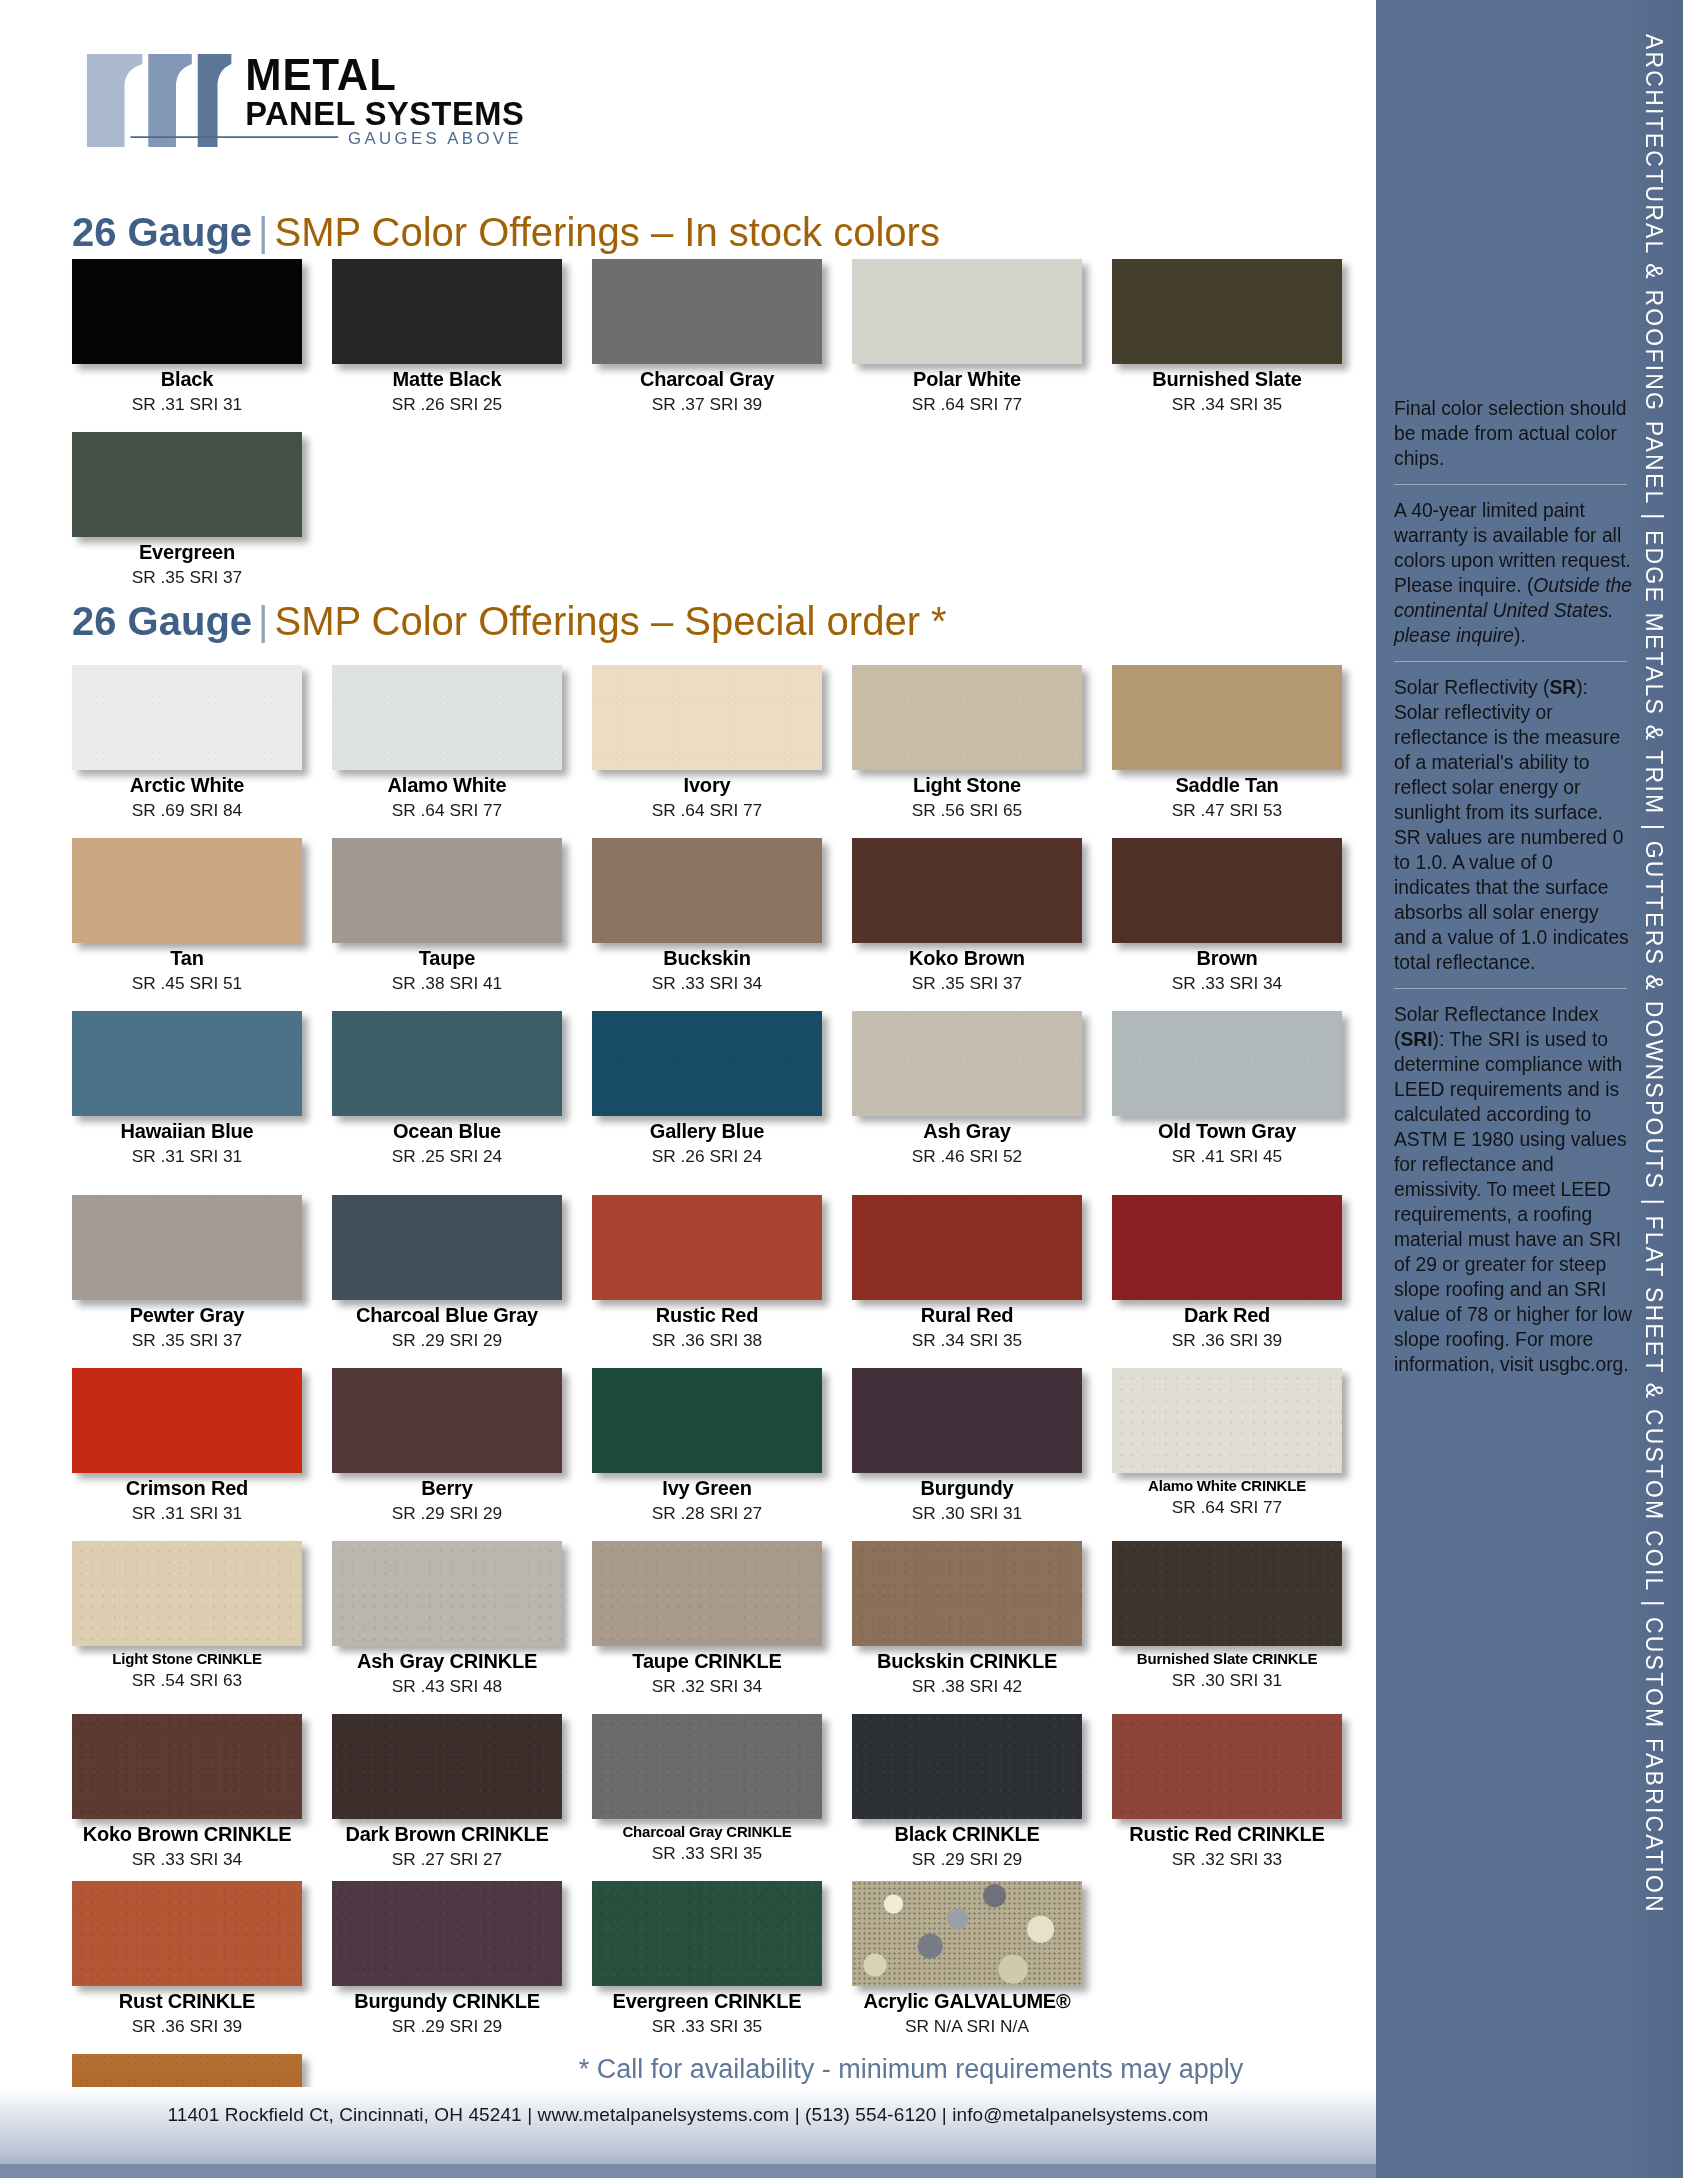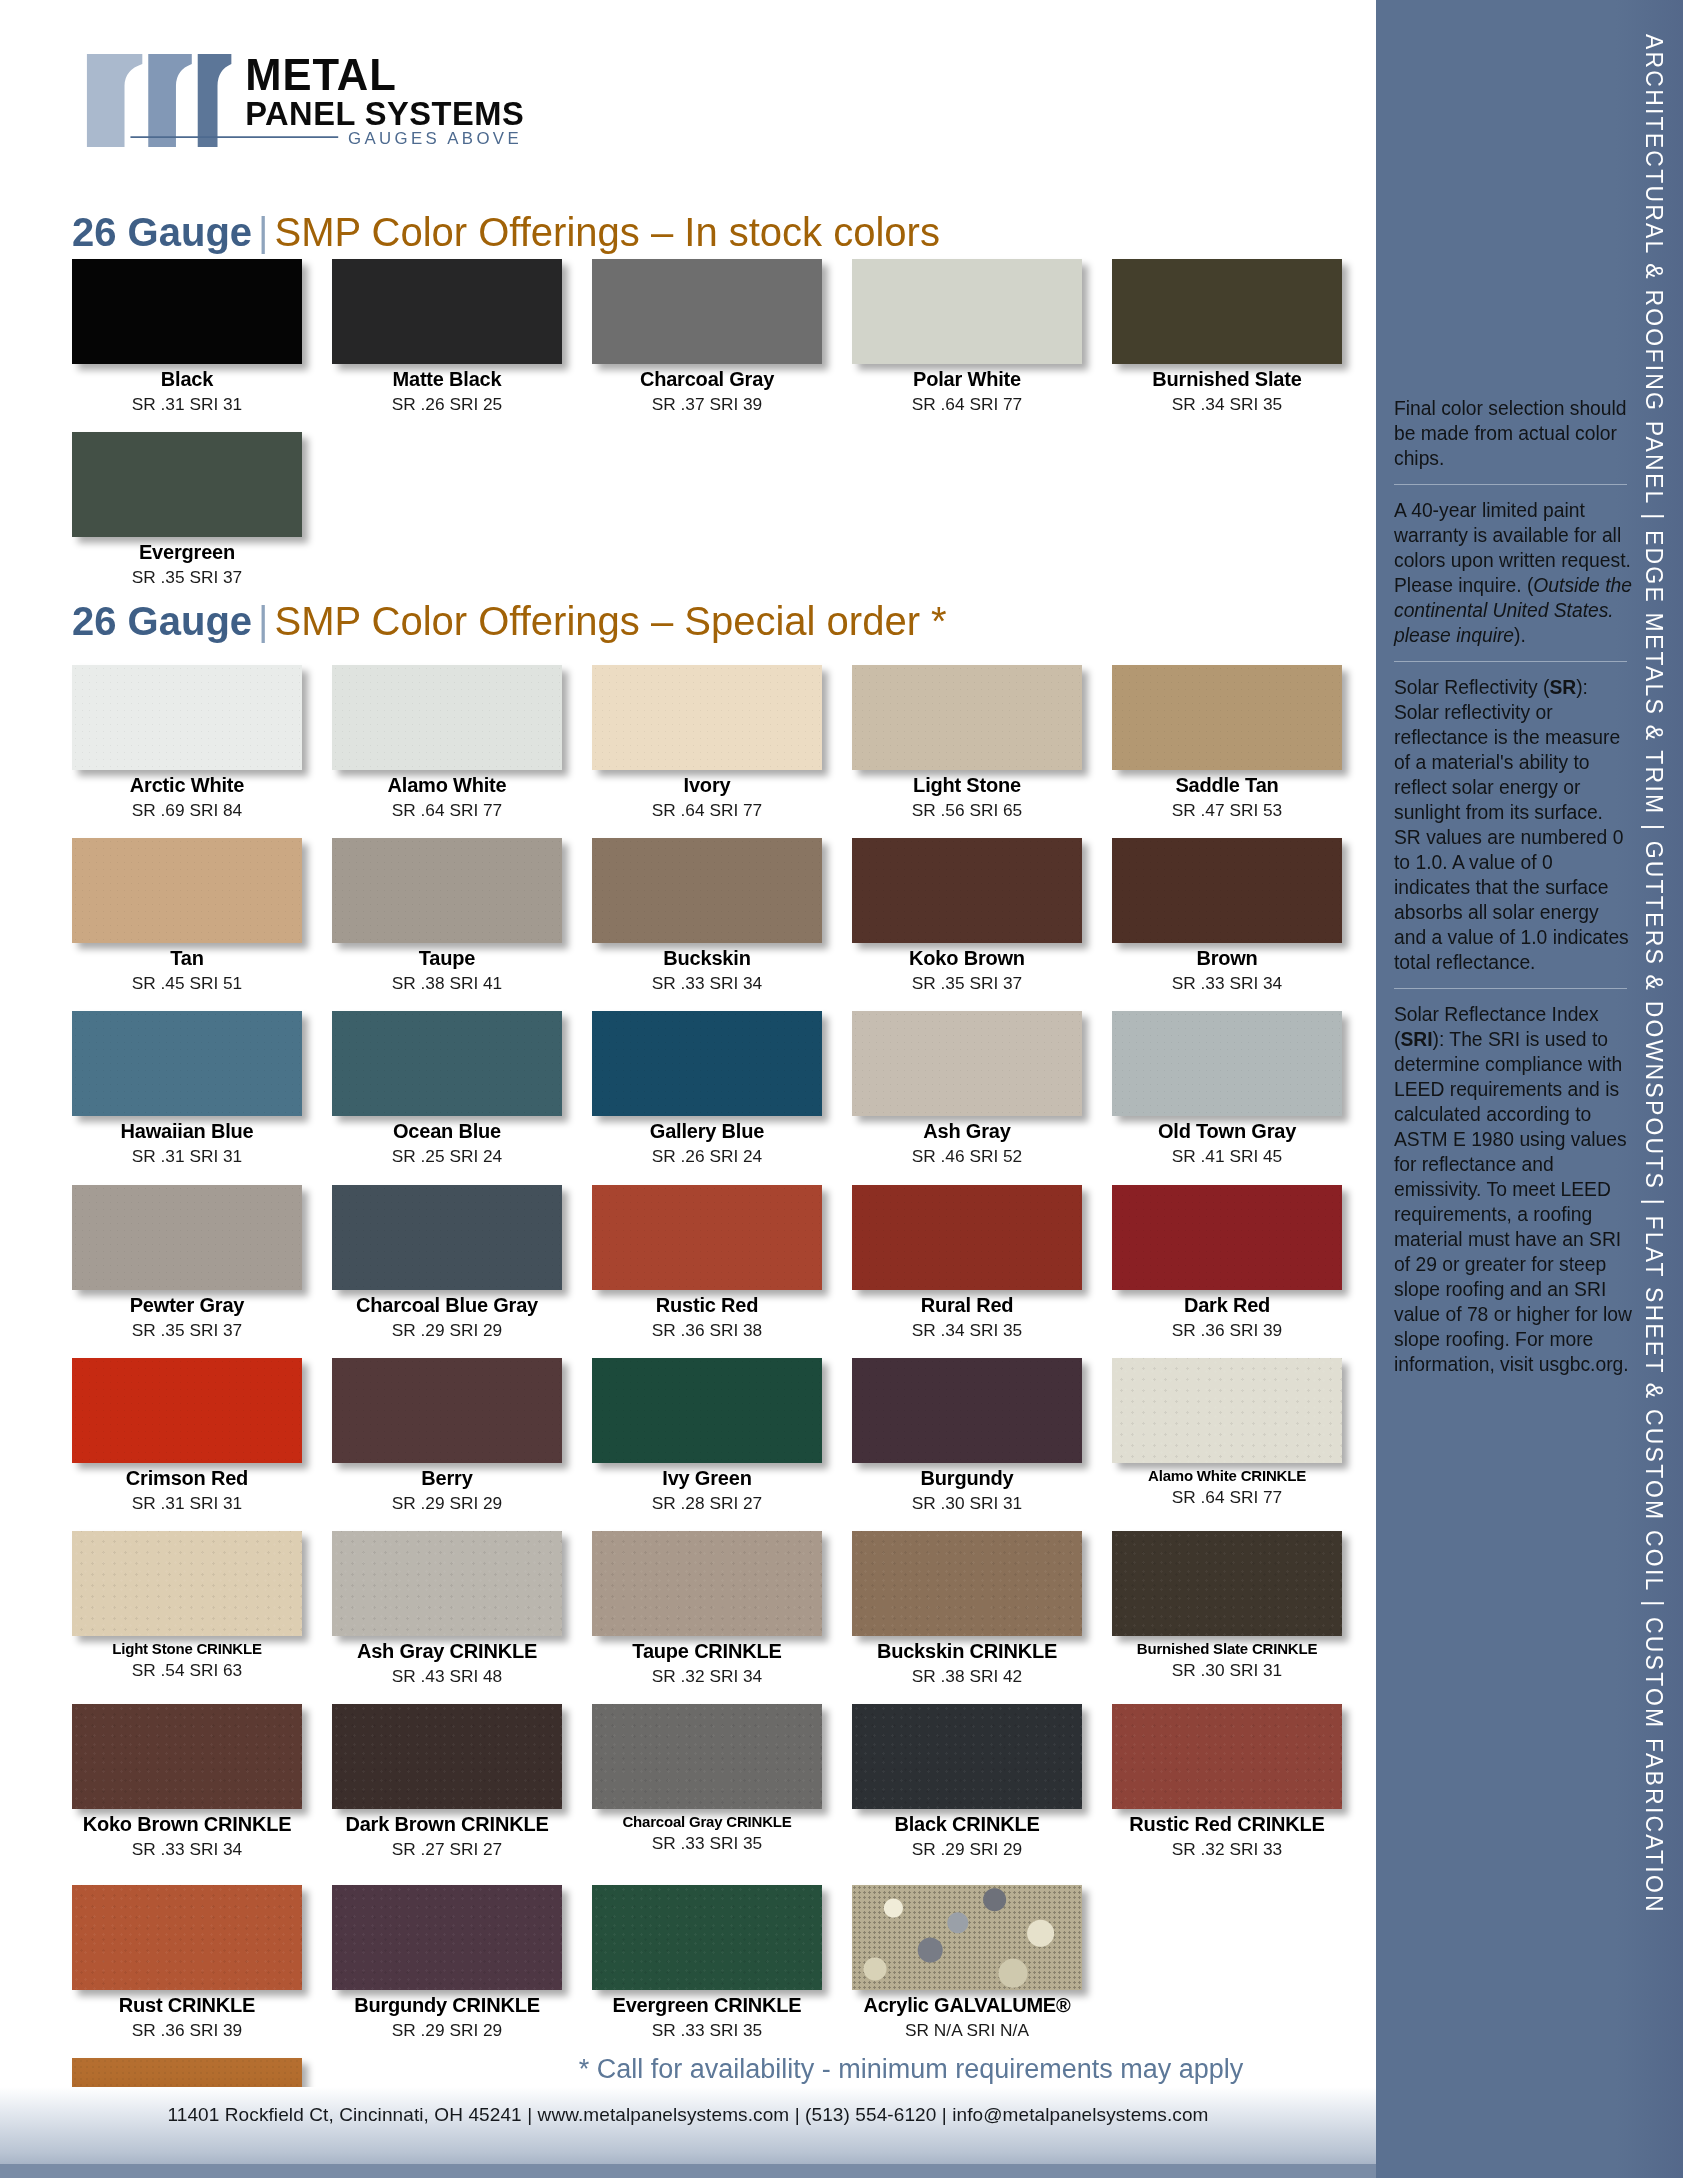--- a/index.html
+++ b/index.html
@@ -242,21 +242,21 @@
           <div class="sri">SR .35  SRI 37</div>
         </div>
         <div class="cell">
           <div class="sw" style="background: rgb(78, 48, 38);">
             <div class="tex" style="background-image:radial-gradient(rgba(0,0,0,.18) 0.7px, transparent 0.8px);background-size:7px 7px;"></div>
           </div>
           <div class="lbl">Brown</div>
           <div class="sri">SR .33  SRI 34</div>
         </div>
       </div>
-      <div class="row" style="margin-bottom: 18px;">
+      <div class="row" style="margin-bottom: 28px;">
         <div class="cell">
           <div class="sw" style="background: rgb(74, 115, 137);">
             <div class="tex" style="background-image:radial-gradient(rgba(0,0,0,.18) 0.7px, transparent 0.8px);background-size:7px 7px;"></div>
           </div>
           <div class="lbl">Hawaiian Blue</div>
           <div class="sri">SR .31  SRI 31</div>
         </div>
         <div class="cell">
           <div class="sw" style="background: rgb(60, 96, 105);">
             <div class="tex" style="background-image:radial-gradient(rgba(0,0,0,.18) 0.7px, transparent 0.8px);background-size:7px 7px;"></div>
@@ -390,21 +390,21 @@
           <div class="sri">SR .38  SRI 42</div>
         </div>
         <div class="cell">
           <div class="sw" style="background: rgb(62, 54, 44);">
             <div class="tex" style="background-image:radial-gradient(rgba(255,255,255,.16) 1.1px, transparent 1.4px),radial-gradient(rgba(0,0,0,.22) 1.1px, transparent 1.4px);background-size:9px 9px, 11px 11px;background-position:0 0, 4px 5px;"></div>
           </div>
           <div class="lbl wide">Burnished Slate CRINKLE</div>
           <div class="sri">SR .30  SRI 31</div>
         </div>
       </div>
-      <div class="row" style="margin-bottom: 25px;">
+      <div class="row" style="margin-bottom: 11px;">
         <div class="cell">
           <div class="sw" style="background: rgb(92, 58, 50);">
             <div class="tex" style="background-image:radial-gradient(rgba(255,255,255,.16) 1.1px, transparent 1.4px),radial-gradient(rgba(0,0,0,.22) 1.1px, transparent 1.4px);background-size:9px 9px, 11px 11px;background-position:0 0, 4px 5px;"></div>
           </div>
           <div class="lbl">Koko Brown CRINKLE</div>
           <div class="sri">SR .33  SRI 34</div>
         </div>
         <div class="cell">
           <div class="sw" style="background: rgb(59, 46, 43);">
             <div class="tex" style="background-image:radial-gradient(rgba(255,255,255,.16) 1.1px, transparent 1.4px),radial-gradient(rgba(0,0,0,.22) 1.1px, transparent 1.4px);background-size:9px 9px, 11px 11px;background-position:0 0, 4px 5px;"></div>

